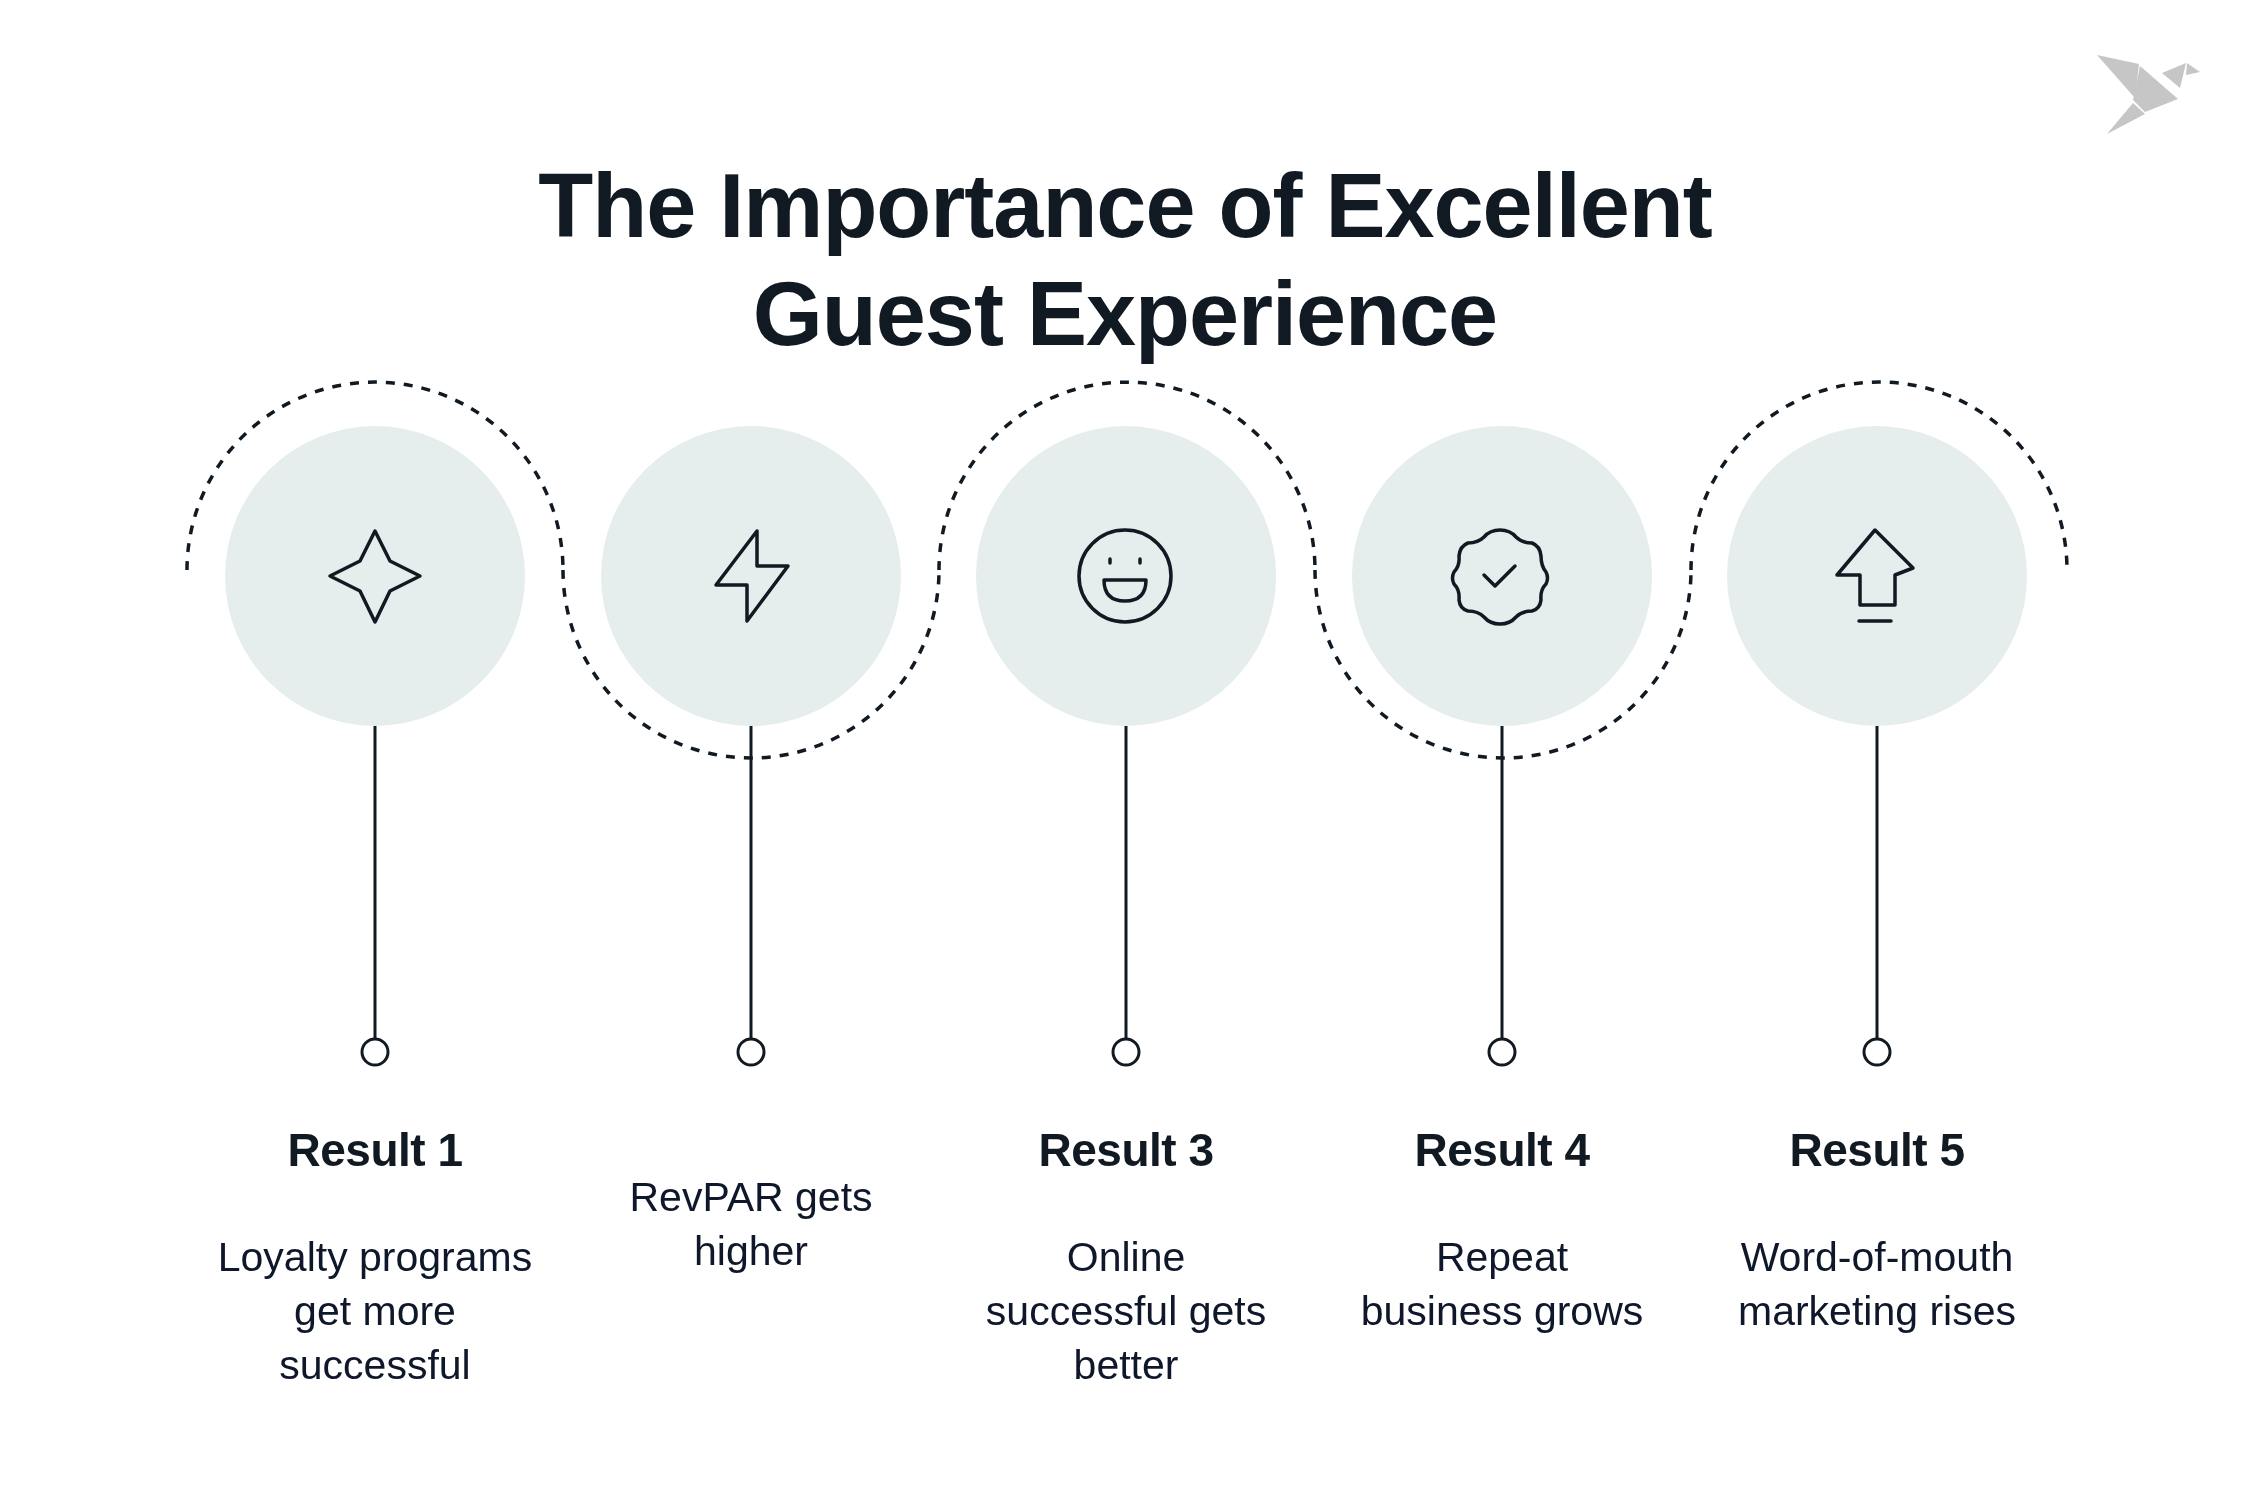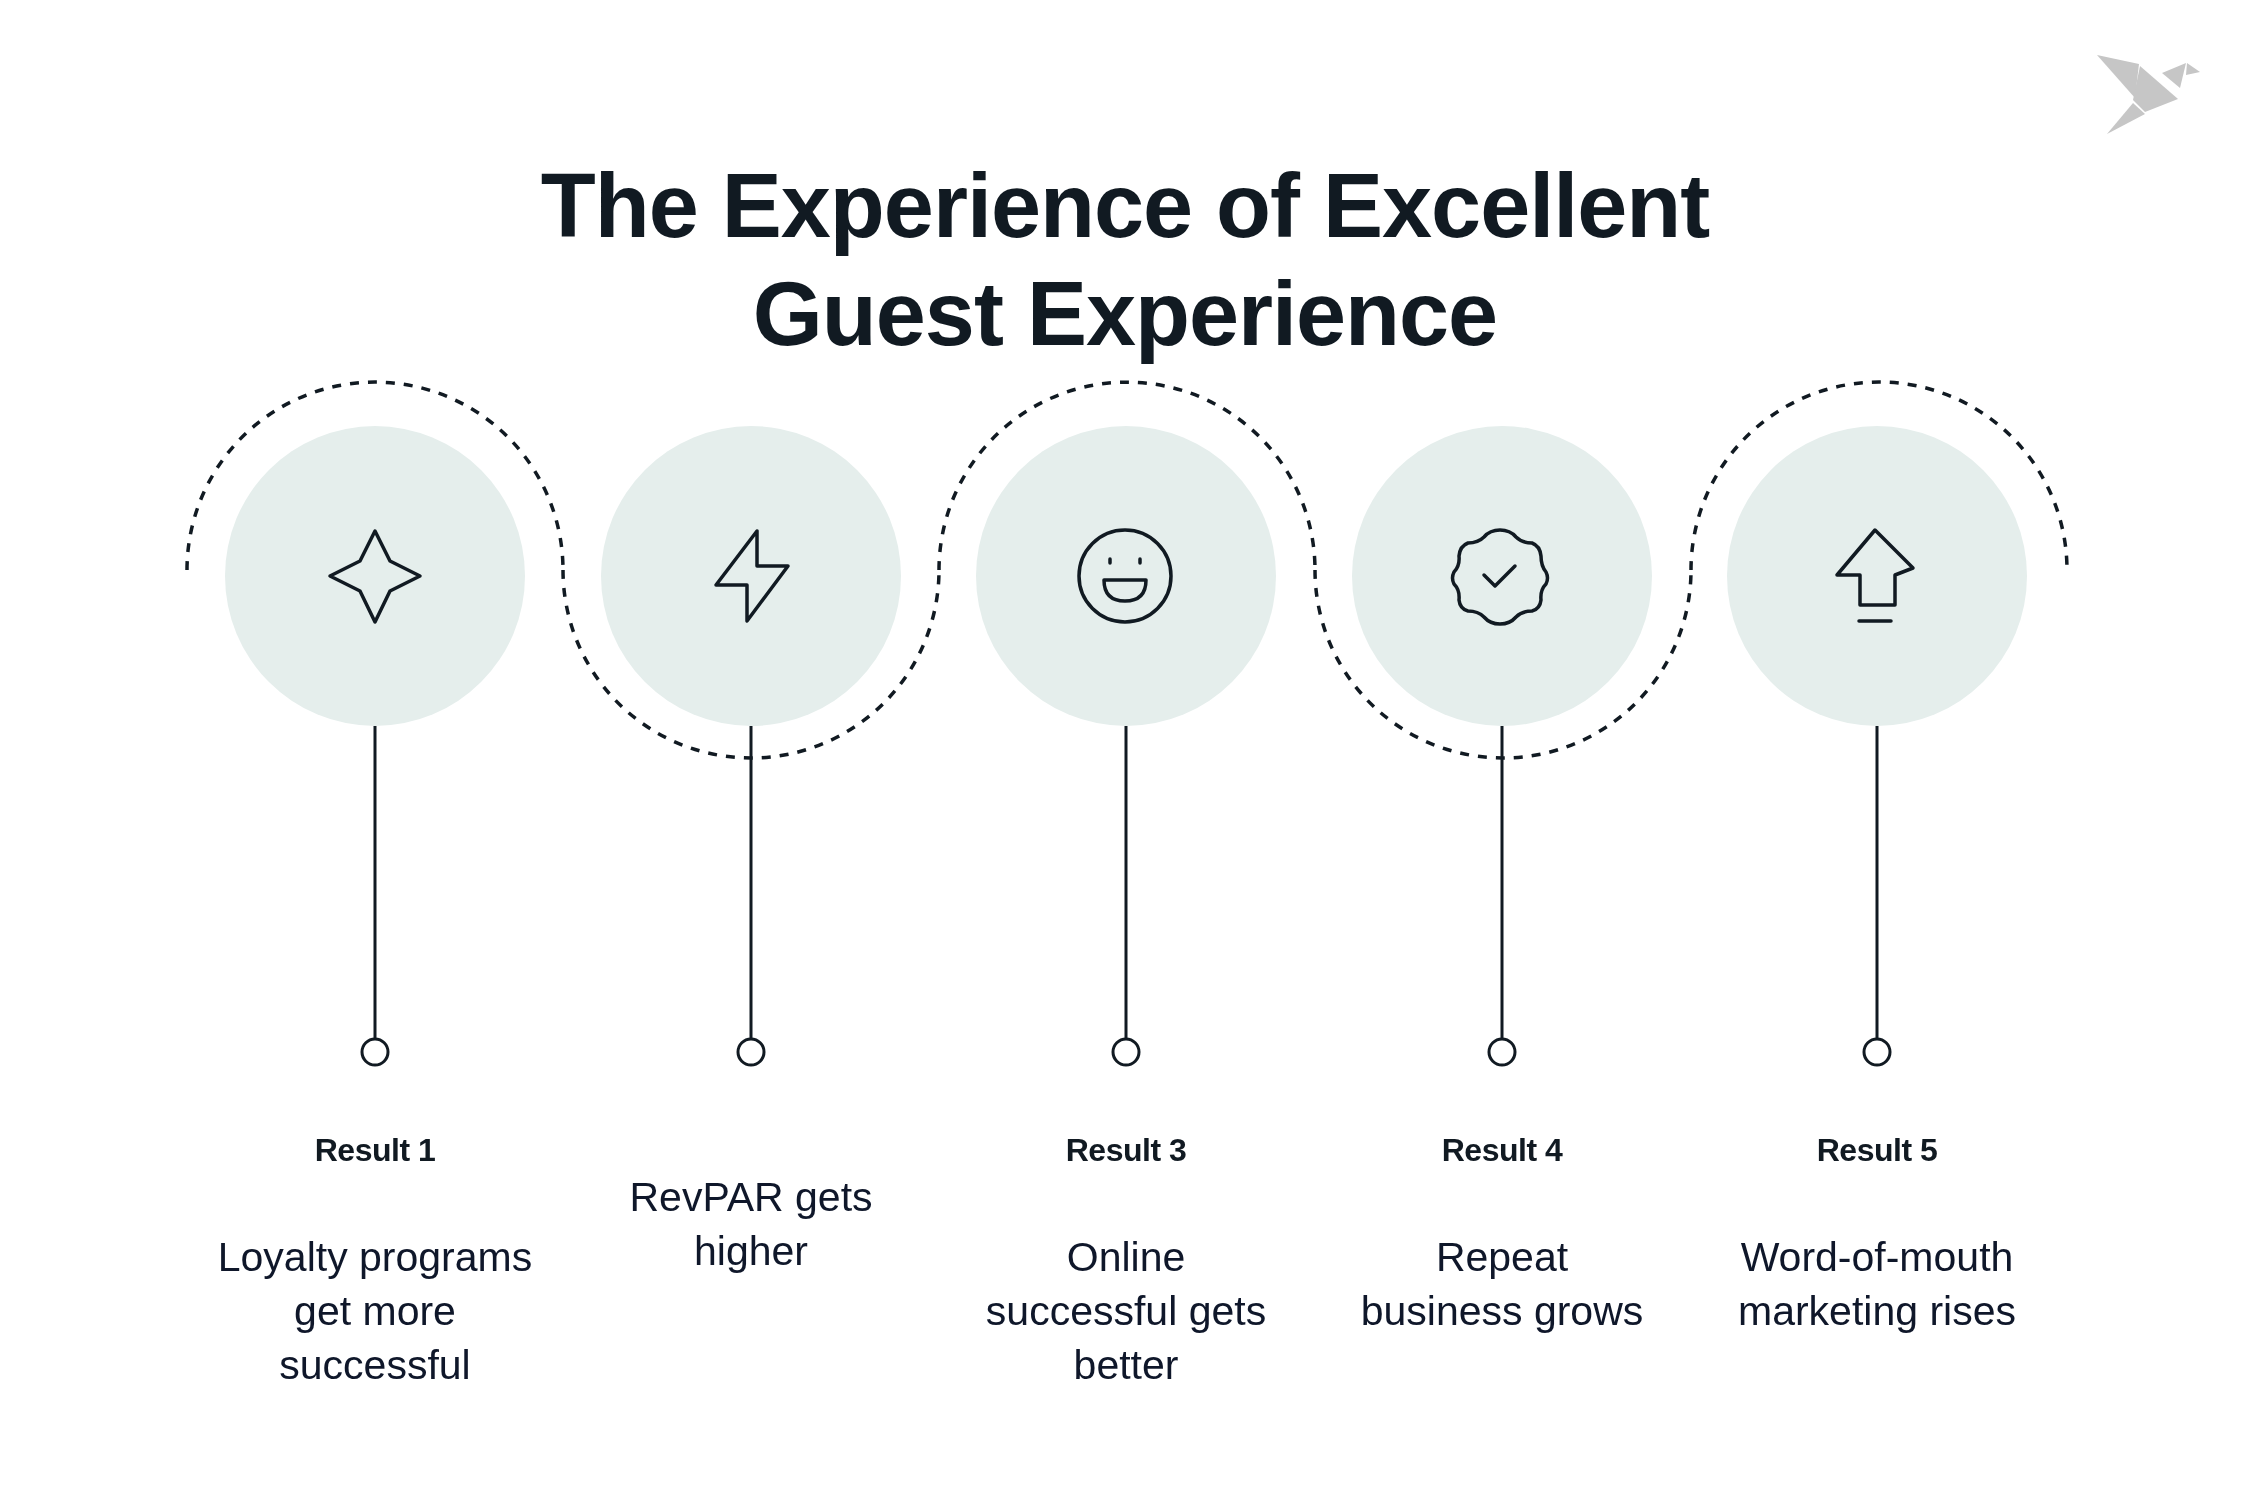--- a/index.html
+++ b/index.html
@@ -2,28 +2,28 @@
 <html><head>
 <meta charset="utf-8">
 <style>
   html, body { margin: 0; padding: 0; background: #ffffff; }
   body { width: 2250px; height: 1488px; position: relative; overflow: hidden; font-family: "Liberation Sans", sans-serif; color: #111a22; }
   .title { position: absolute; left: 0; top: 92px; width: 2250px; text-align: center; font-family: "Liberation Sans", sans-serif; font-weight: 700; font-size: 90px; line-height: 108px; letter-spacing: -1px; color: #111a22; }
   .title span { display: block; }
   .logo { position: absolute; left: 2095px; top: 40px; width: 120px; height: 100px; }
   .diagram { position: absolute; left: 0; top: 0; width: 2250px; height: 1488px; }
   .col { position: absolute; top: 1120px; width: 360px; text-align: center; }
-  .col-title { font-family: "Liberation Sans", sans-serif; font-weight: 700; font-size: 32px; line-height: 60px; color: #111a22; letter-spacing: -0.5px; }
+  .col-title { font-family: "Liberation Sans", sans-serif; font-weight: 700; font-size: 46px; line-height: 60px; color: #111a22; letter-spacing: -0.5px; }
   .col-desc { margin-top: 50px; font-family: "Liberation Sans", sans-serif; font-size: 41px; line-height: 54px; color: #0f172a; }
 </style>
 </head>
 <body>
 
 <h1 class="title">
-  <span>The Experience of Excellent</span>
+  <span>The Importance of Excellent</span>
   <span>Guest Experience</span>
 </h1>
 
 <svg class="logo" viewBox="2100 40 120 100">
   <polygon points="2102,55 2144,64 2140,98" fill="#c6c6c6"></polygon>
   <polygon points="2145,66 2183,99 2150,112 2138,100" fill="#c6c6c6"></polygon>
   <polygon points="2138,103 2150,114 2112,134" fill="#c6c6c6"></polygon>
   <polygon points="2167,73 2191,63 2185,88" fill="#c6c6c6"></polygon>
   <polygon points="2192,63 2205,72 2191,75" fill="#c6c6c6"></polygon>
 </svg>

